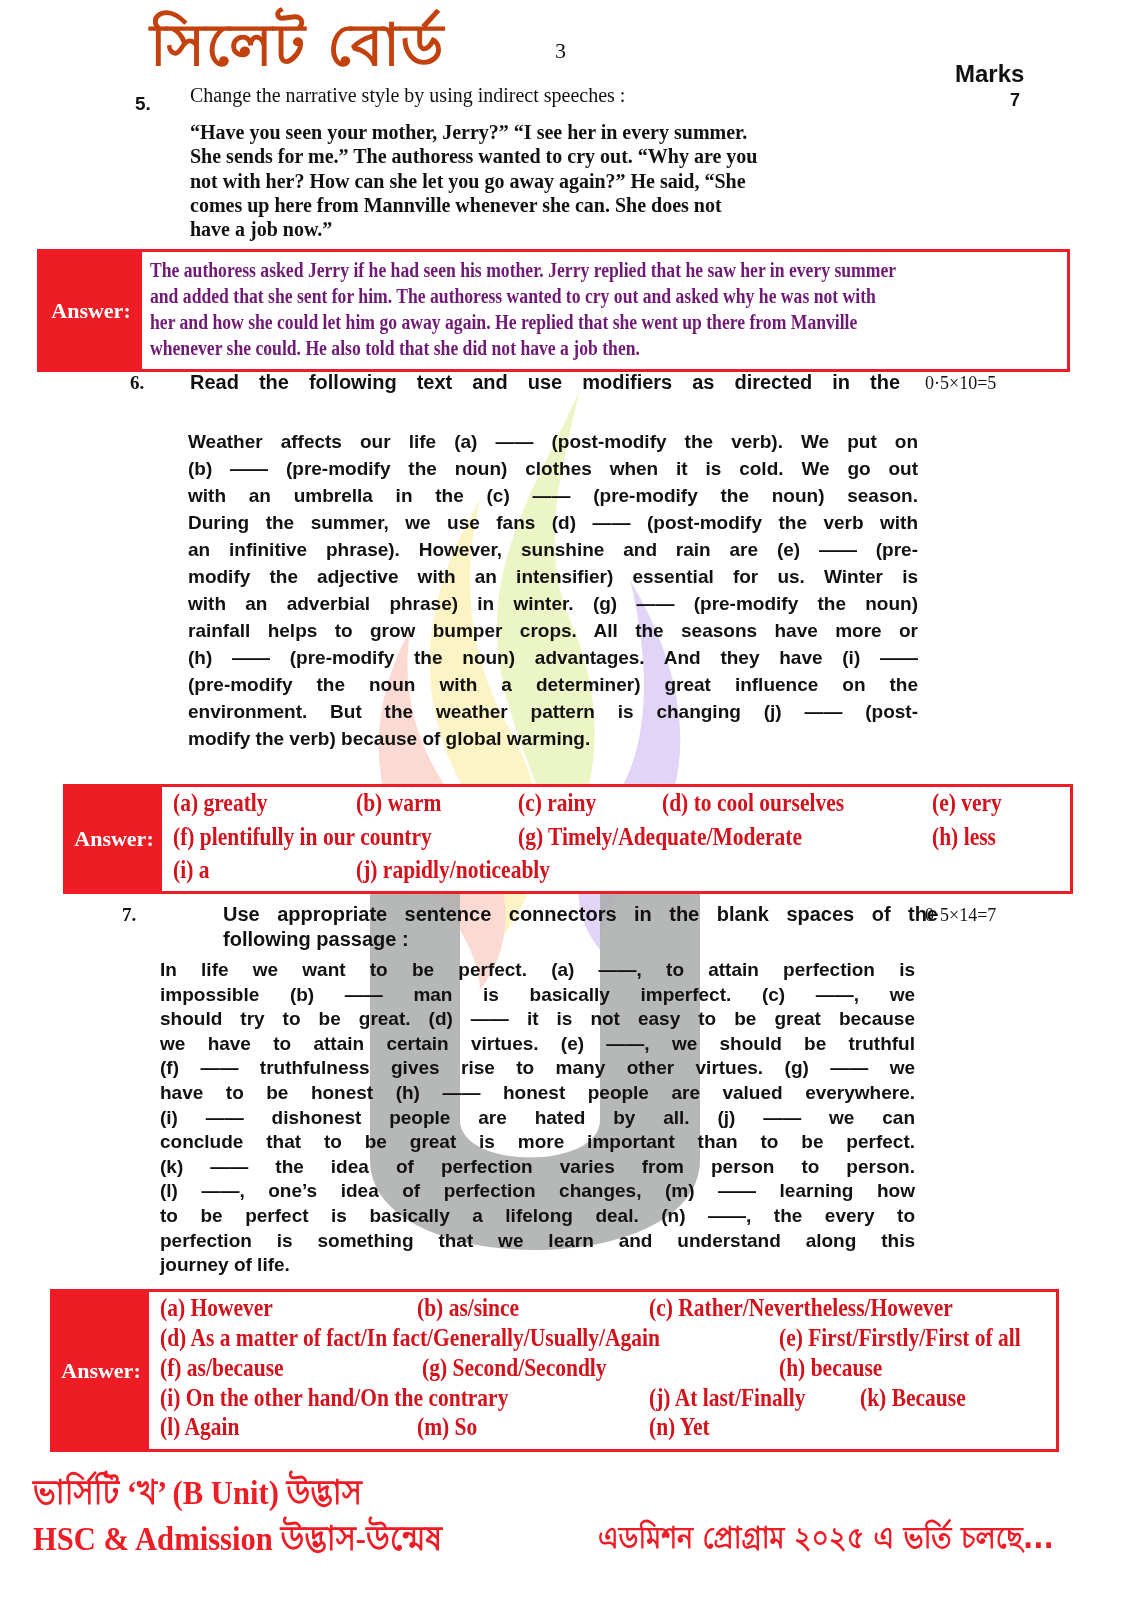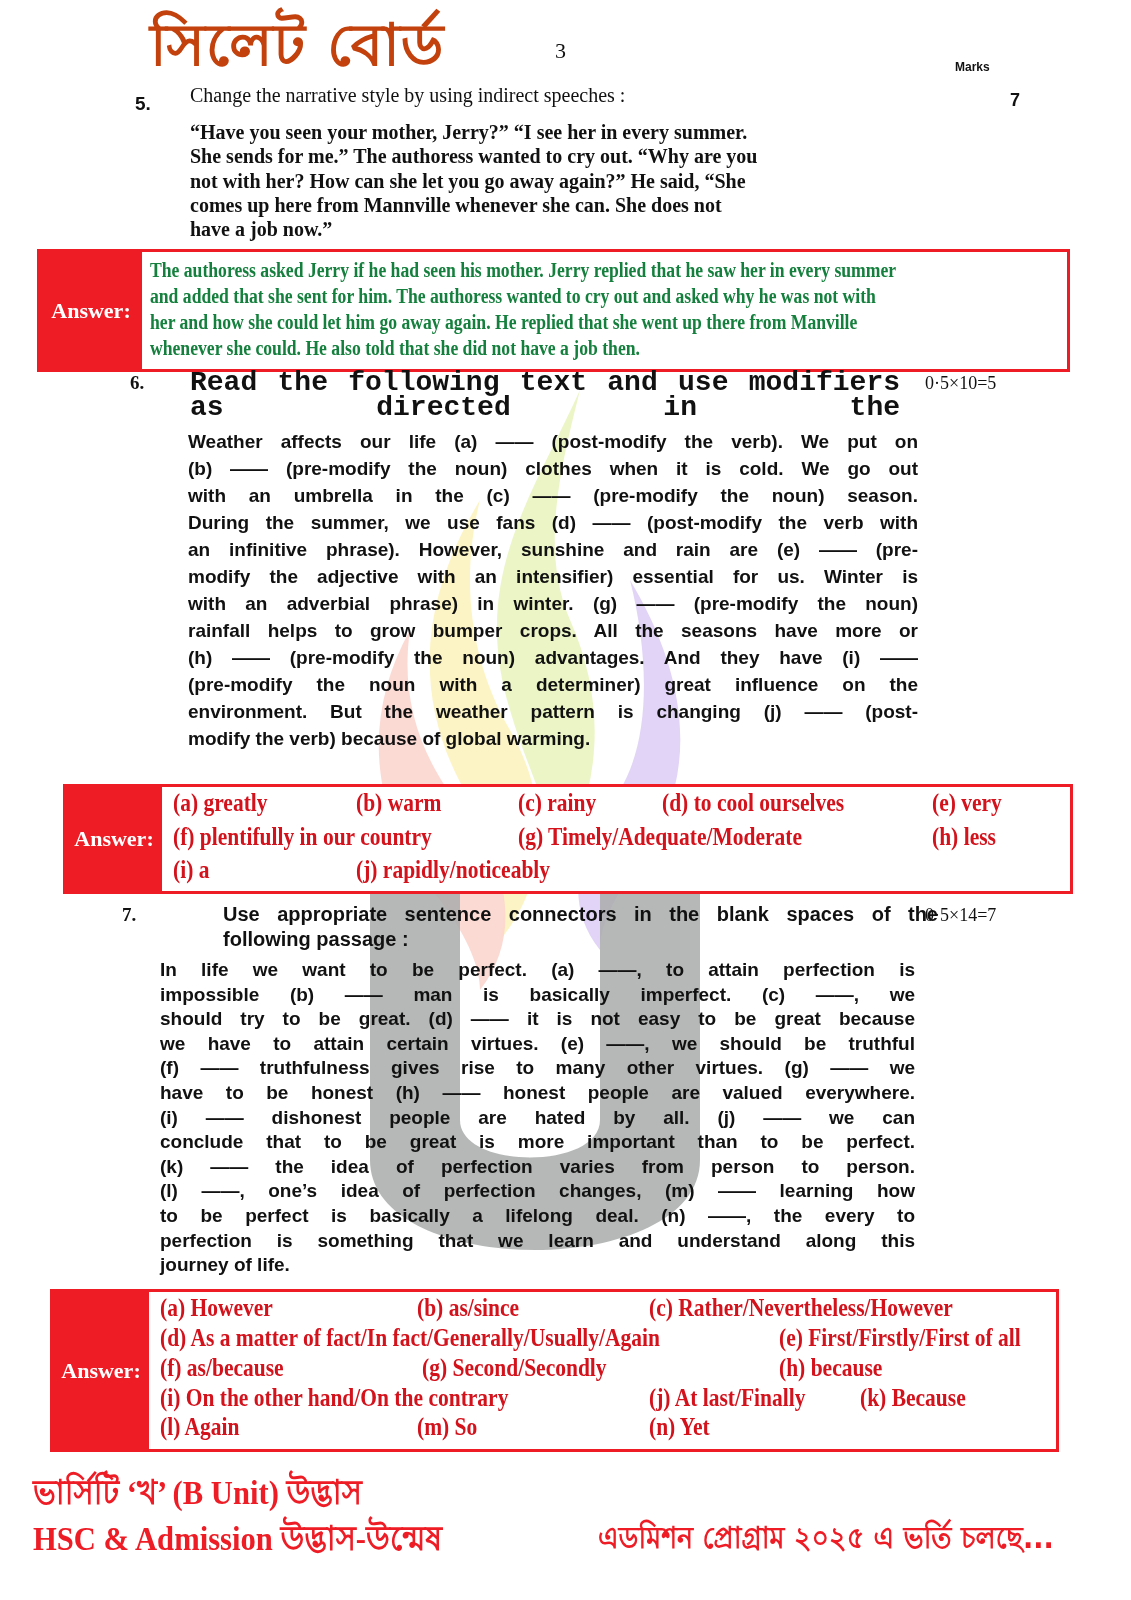--- a/index.html
+++ b/index.html
@@ -6,32 +6,32 @@
   body { width:1131px; height:1600px; position:relative; overflow:hidden;
          font-family:"Liberation Serif", "DejaVu Serif", serif; color:#111; }
   .abs { position:absolute; }
   
   .wm { position:absolute; pointer-events:none; z-index:0; }
   .content { position:relative; z-index:1; }
 
   .board-title { left:150px; top:10px; font-family:"DejaVu Sans", sans-serif; font-weight:bold;
                  font-size:58px; color:#c2410c; line-height:70px; letter-spacing:1px; }
   .page-num { left:555px; top:38px; font-size:22px; }
-  .marks-label { left:955px; top:60px; font-size:12px; font-family:"Liberation Sans", sans-serif; font-weight:bold; }
+  .marks-label { left:955px; top:60px; font-size:24px; font-family:"Liberation Sans", sans-serif; font-weight:bold; }
 
   .qnum { font-size:19px; font-weight:bold; }
   .qtitle { font-size:19px; font-weight:bold; font-family:"Liberation Sans", sans-serif; }
   .qmarks { font-size:18px; font-family:"Liberation Sans", sans-serif; }
   .para { font-size:19px; line-height:24.4px; text-align:justify; text-align-last:left;
           font-family:"Liberation Sans", sans-serif; font-weight:bold; }
 
   .answer-box { position:absolute; border:3px solid #ee1c25; background:#fff; }
   .answer-label { position:absolute; left:0; top:0; bottom:0; background:#ee1c25; color:#fff;
                   font-weight:bold; font-size:22px; display:flex; align-items:center; justify-content:center; }
-  .answer-text { position:absolute; color:#15803d; font-weight:bold; font-family:"Liberation Serif", serif; }
+  .answer-text { position:absolute; color:#701a75; font-weight:bold; font-family:"Liberation Serif", serif; }
   .ans-item { position:absolute; white-space:nowrap; font-size:25px; color:#d3121c; font-weight:bold;
               font-family:"Liberation Serif", serif; transform:scaleX(0.86); transform-origin:left center; }
 
   .footer-line { position:absolute; color:#ee1c25; font-weight:bold; white-space:nowrap; }
 </style>
 </head>
 <body>
 
 <svg class="wm" style="left:300px; top:380px;" width="460" height="900" viewBox="0 0 460 900">
   <path d="M280 10 C 230 120, 170 200, 210 330 C 230 400, 260 440, 250 500 C 300 420, 310 330, 270 240 C 240 170, 260 90, 280 10 Z" fill="#e6f2b8" opacity="0.8"></path>
@@ -62,21 +62,21 @@
     <div class="answer-label" style="width:102px;">Answer:</div>
     <div class="answer-text" style="left:110px; top:5px; width:915px; font-size:20.5px; line-height:26px;">
       <div style="white-space:nowrap; transform:scaleX(0.86); transform-origin:left;">The authoress asked Jerry if he had seen his mother. Jerry replied that he saw her in every summer</div>
       <div style="white-space:nowrap; transform:scaleX(0.86); transform-origin:left;">and added that she sent for him. The authoress wanted to cry out and asked why he was not with</div>
       <div style="white-space:nowrap; transform:scaleX(0.86); transform-origin:left;">her and how she could let him go away again. He replied that she went up there from Manville</div>
       <div style="white-space:nowrap; transform:scaleX(0.86); transform-origin:left;">whenever she could. He also told that she did not have a job then.</div>
     </div>
   </div>
 
   <div class="abs qnum" style="left:130px; top:372px;">6.</div>
-  <div class="abs qtitle" style="left:190px; top:370px; width:710px; font-family:Liberation Mono, monospace; font-size:28px; line-height:25px;">
+  <div class="abs qtitle" style="left:190px; top:370px; width:710px; font-family:Liberation Sans, sans-serif; font-size:20px; line-height:25px;">
     <div style="text-align:justify; text-align-last:justify;">Read the following text and use modifiers as directed in the</div>
   </div>
   <div class="abs qmarks" style="left:925px; top:373px; font-family:'Liberation Serif',serif;">0·5×10=5</div>
   <div class="abs para" style="left:188px; top:428px; width:730px; line-height:27px; font-size:19px;">
     <div class="jl">Weather affects our life (a) —— (post-modify the verb). We put on</div>
     <div class="jl">(b) —— (pre-modify the noun) clothes when it is cold. We go out</div>
     <div class="jl">with an umbrella in the (c) —— (pre-modify the noun) season.</div>
     <div class="jl">During the summer, we use fans (d) —— (post-modify the verb with</div>
     <div class="jl">an  infinitive phrase). However, sunshine and rain are (e) —— (pre-</div>
     <div class="jl">modify the adjective with an intensifier) essential for us. Winter is</div>

